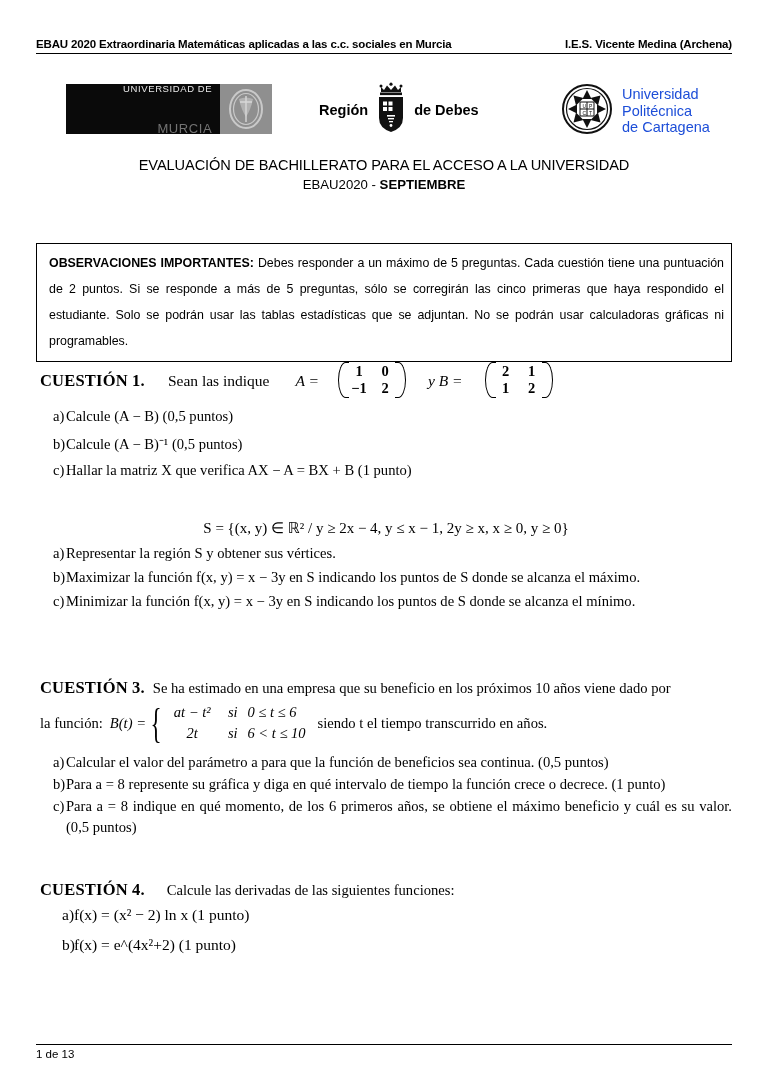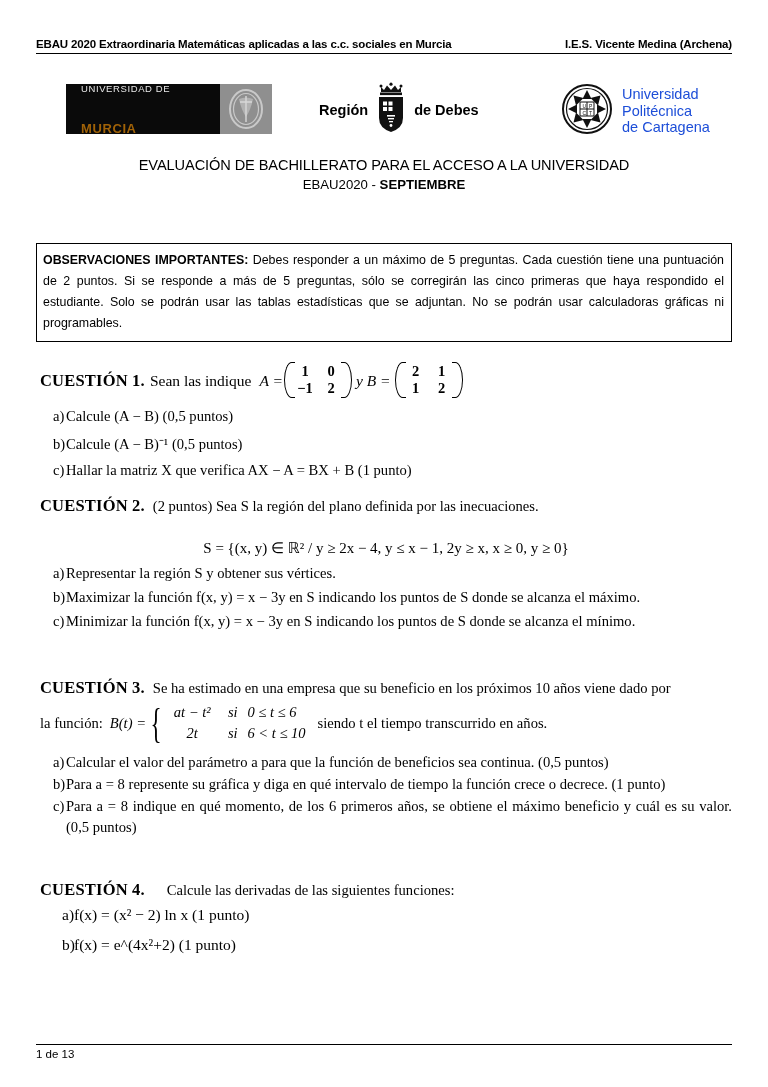--- a/index.html
+++ b/index.html
@@ -54,35 +54,36 @@
     height: 50px;
     display: flex;
   }
   .logo-um-black {
     background: #0a0a0a;
     width: 160px;
     height: 50px;
     display: flex;
     flex-direction: column;
     justify-content: center;
+    align-items: flex-end;
     padding-right: 8px;
     box-sizing: border-box;
     padding-left: 15px;
   }
   .logo-um-black .l1 {
     color: #e8e8e8;
     font-family: "Liberation Sans", sans-serif;
     font-size: 9.5px;
     letter-spacing: 0.6px;
     line-height: 11px;
   }
   .logo-um-black .l2 {
-    color: #a16207;
-    font-family: "Liberation Sans", sans-serif;
-    font-weight: bold;
+    color: #737373;
+    font-family: "Liberation Sans", sans-serif;
+    font-weight: normal;
     font-size: 13px;
     letter-spacing: 0.6px;
     line-height: 14px;
     margin-top: 28px;
   }
   .logo-um-seal {
     background: #8f8f8f;
     width: 54px;
     height: 50px;
     position: relative;
@@ -154,33 +155,34 @@
   .title-3 b { font-weight: bold; }
 
   
   .obs-box {
     position: absolute;
     left: 36px;
     top: 243px;
     width: 696px;
     box-sizing: border-box;
     border: 1.3px solid #000;
-    padding: 6px 7px 7px 6px;
+    padding: 6px 7px 7px 12px;
     font-family: "Liberation Sans", sans-serif;
     font-size: 12.4px;
-    line-height: 21px;
+    line-height: 26px;
     text-align: justify;
   }
   .obs-box b { font-weight: bold; }
 
   
   .q-block { position: absolute; left: 40px; width: 692px; }
   .q-head {
     font-size: 15.5px;
     line-height: 19px;
+    gap: 18px;
   }
   .q-head .qnum {
     font-weight: bold;
     font-variant: small-caps;
     font-size: 16.5px;
     letter-spacing: 0.2px;
   }
   .q-items {
     margin: 0;
     padding: 0;
@@ -436,24 +438,20 @@
       <span class="txt">Calcule (A − B)⁻¹ (0,5 puntos)</span>
     </li>
     <li style="margin-top:5px;">
       <span class="lbl">c)</span>
       <span class="txt">Hallar la matriz X que verifica AX − A = BX + B (1 punto)</span>
     </li>
   </ul>
 </div>
 
 <div class="q-block" style="top:496px;">
-  <div class="q-head">
-    <span class="qnum">CUESTIÓN 2.</span>
-    <span style="margin-left:4px; font-size:14.6px;">(2 puntos) Sea S la región del plano definida por las inecuaciones.</span>
-  </div>
   <div class="centered-eq">S = {(x, y) ∈ ℝ² / y ≥ 2x − 4, y ≤ x − 1, 2y ≥ x, x ≥ 0, y ≥ 0}</div>
   <ul class="q-items" style="margin-top:2px;">
     <li>
       <span class="lbl">a)</span>
       <span class="txt">Representar la región S y obtener sus vértices.</span>
     </li>
     <li>
       <span class="lbl">b)</span>
       <span class="txt justify">Maximizar la función f(x, y) = x − 3y en S indicando los puntos de S donde se alcanza el máximo.</span>
     </li>

